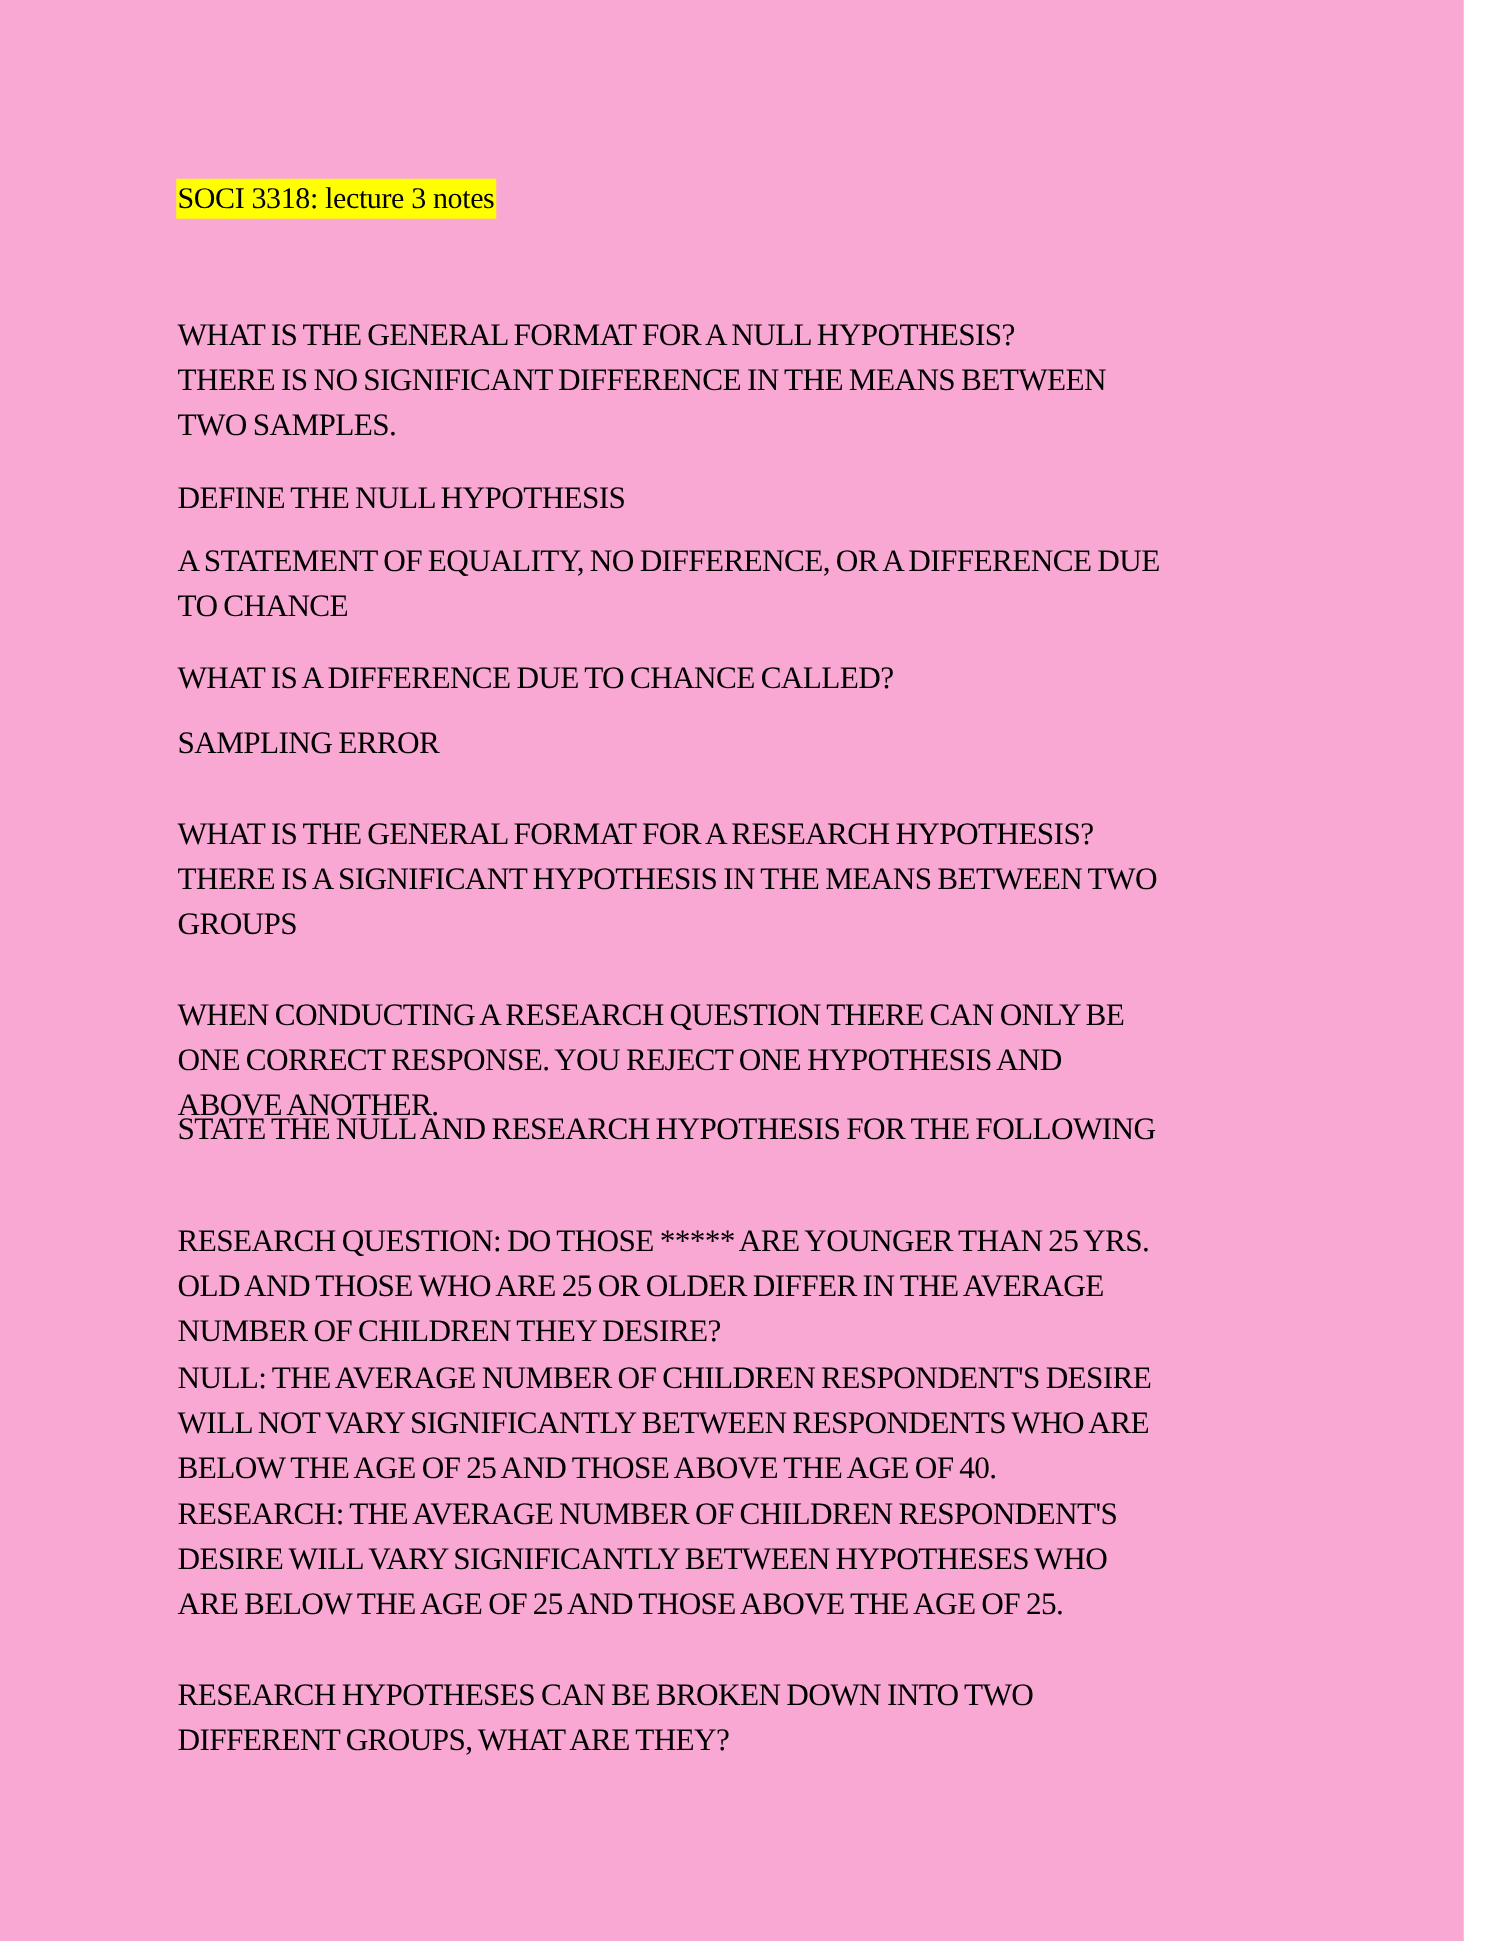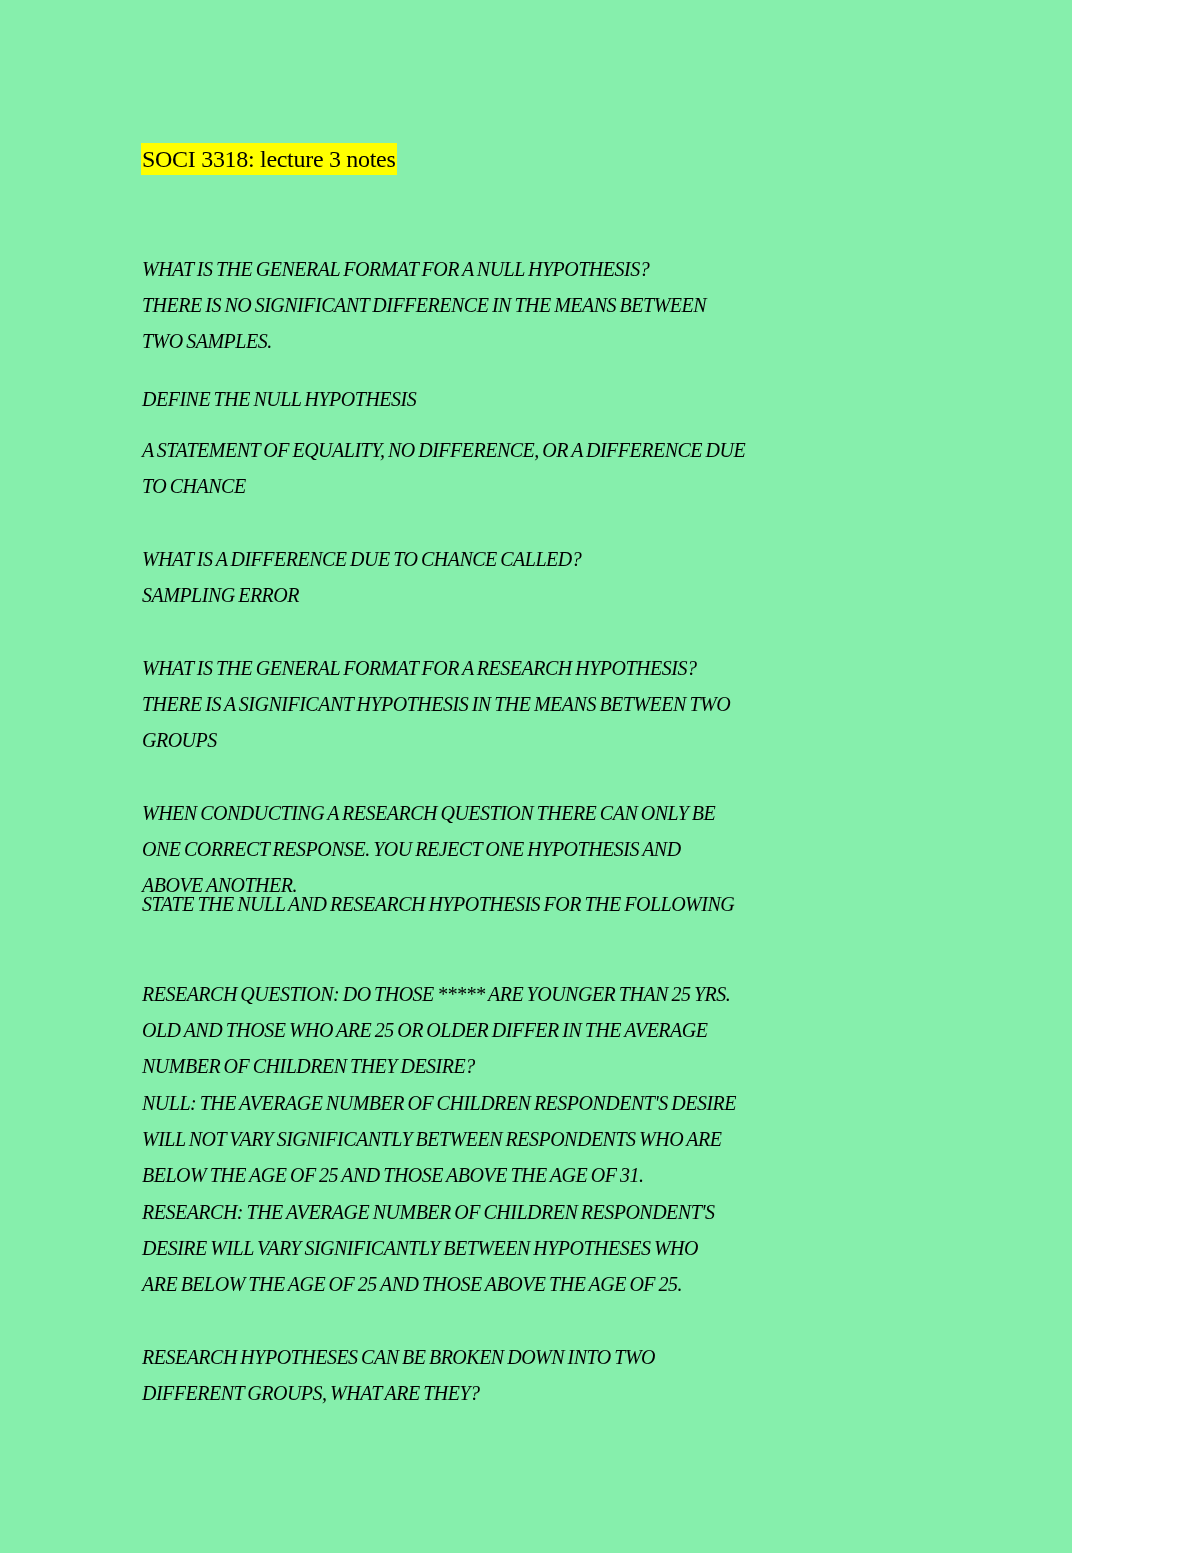--- a/index.html
+++ b/index.html
@@ -12,43 +12,42 @@
       height: 1553px;
       position: relative;
       overflow: hidden;
       font-family: "Liberation Serif", "DejaVu Serif", serif;
       color: #000000;
     }
     .page {
       position: absolute;
       left: 0;
       top: 0;
-      width: 1072px;
+      width: 1171px;
       height: 1553px;
-      background: #86efac;
+      background: #f9a8d4;
     }
     .title {
       position: absolute;
       left: 141px;
       top: 143px;
       font-size: 24px;
       line-height: 32px;
       background: #ffff00;
       padding: 0 1px;
       letter-spacing: -0.3px;
     }
     .line {
       position: absolute;
       left: 142px;
-      font-size: 20px;
+      font-size: 25px;
       line-height: 30px;
       white-space: nowrap;
       letter-spacing: -0.5px;
       word-spacing: -1px;
-      font-style: italic;
     }
   </style>
 </head>
 <body>
 
 <div class="page">
 
   <span class="title">SOCI 3318: lecture 3 notes</span>
 
   <div>
@@ -57,21 +56,21 @@
     <div class="line" style="top:326px">TWO SAMPLES.</div>
   </div>
 
   <div>
     <div class="line" style="top:384px">DEFINE THE NULL HYPOTHESIS</div>
     <div class="line" style="top:435px">A STATEMENT OF EQUALITY, NO DIFFERENCE, OR A DIFFERENCE DUE</div>
     <div class="line" style="top:471px">TO CHANCE</div>
   </div>
 
   <div>
-    <div class="line" style="top:544px">WHAT IS A DIFFERENCE DUE TO CHANCE CALLED?</div>
+    <div class="line" style="top:528px">WHAT IS A DIFFERENCE DUE TO CHANCE CALLED?</div>
     <div class="line" style="top:580px">SAMPLING ERROR</div>
   </div>
 
   <div>
     <div class="line" style="top:653px">WHAT IS THE GENERAL FORMAT FOR A RESEARCH HYPOTHESIS?</div>
     <div class="line" style="top:689px">THERE IS A SIGNIFICANT HYPOTHESIS IN THE MEANS BETWEEN TWO</div>
     <div class="line" style="top:725px">GROUPS</div>
   </div>
 
   <div>
@@ -80,21 +79,21 @@
     <div class="line" style="top:870px">ABOVE ANOTHER.</div>
   </div>
 
   <div>
     <div class="line" style="top:889px">STATE THE NULL AND RESEARCH HYPOTHESIS FOR THE FOLLOWING</div>
     <div class="line" style="top:979px">RESEARCH QUESTION: DO THOSE ***** ARE YOUNGER THAN 25 YRS.</div>
     <div class="line" style="top:1015px">OLD AND THOSE WHO ARE 25 OR OLDER DIFFER IN THE AVERAGE</div>
     <div class="line" style="top:1051px">NUMBER OF CHILDREN THEY DESIRE?</div>
     <div class="line" style="top:1088px">NULL: THE AVERAGE NUMBER OF CHILDREN RESPONDENT'S DESIRE</div>
     <div class="line" style="top:1124px">WILL NOT VARY SIGNIFICANTLY BETWEEN RESPONDENTS WHO ARE</div>
-    <div class="line" style="top:1160px">BELOW THE AGE OF 25 AND THOSE ABOVE THE AGE OF 31.</div>
+    <div class="line" style="top:1160px">BELOW THE AGE OF 25 AND THOSE ABOVE THE AGE OF 40.</div>
     <div class="line" style="top:1197px">RESEARCH: THE AVERAGE NUMBER OF CHILDREN RESPONDENT'S</div>
     <div class="line" style="top:1233px">DESIRE WILL VARY SIGNIFICANTLY BETWEEN HYPOTHESES WHO</div>
     <div class="line" style="top:1269px">ARE BELOW THE AGE OF 25 AND THOSE ABOVE THE AGE OF 25.</div>
   </div>
 
   <div>
     <div class="line" style="top:1342px">RESEARCH HYPOTHESES CAN BE BROKEN DOWN INTO TWO</div>
     <div class="line" style="top:1378px">DIFFERENT GROUPS, WHAT ARE THEY?</div>
   </div>
 

